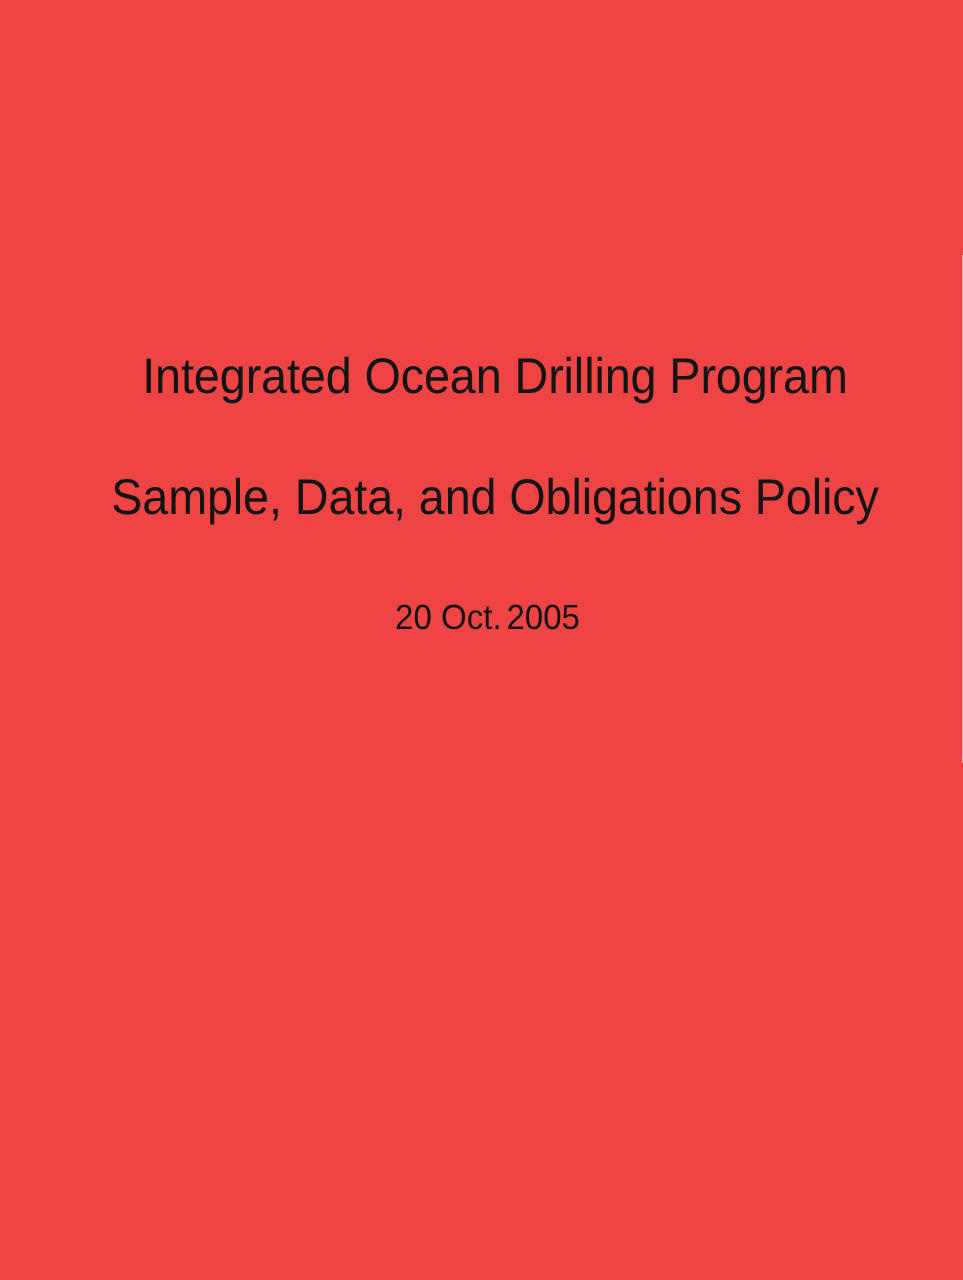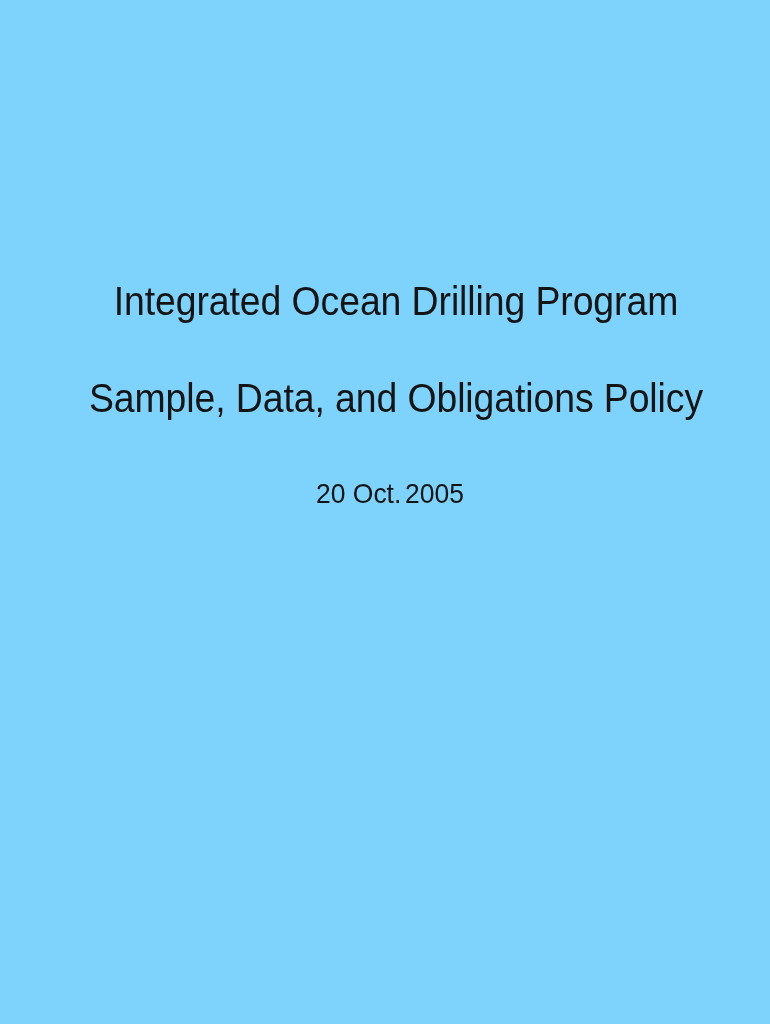--- a/index.html
+++ b/index.html
@@ -11,21 +11,21 @@
   body {
     font-family: "Liberation Sans", "DejaVu Sans", sans-serif;
     -webkit-font-smoothing: antialiased;
   }
 
   .page {
     position: relative;
     width: 770px;
     height: 1024px;
     margin: 0 auto;
-    background: #7dd3fc;
+    background: #ef4444;
     overflow: hidden;
   }
 
   
   .title-block {
     position: absolute;
     left: 0;
     top: 0;
     width: 792px;
     text-align: center;

